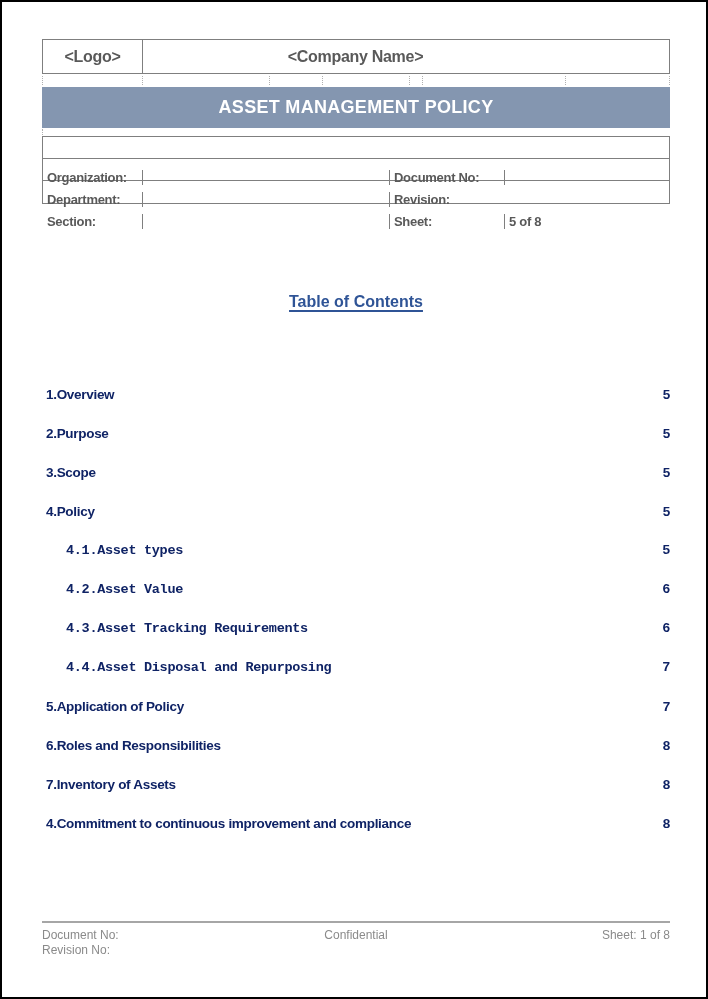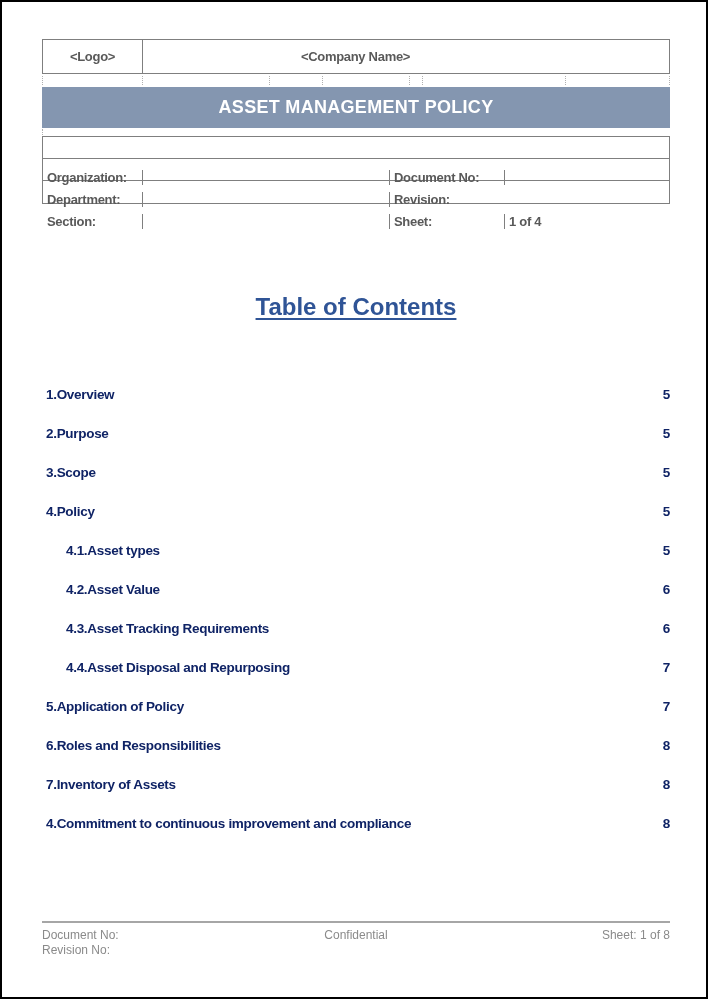--- a/index.html
+++ b/index.html
@@ -15,21 +15,21 @@
 
   
   .header-table {
     position: absolute; left: 40px; top: 37px;
     width: 628px; height: 35px;
     display: grid; grid-template-columns: 100px 425px 103px;
     border: 1px solid var(--border-color);
   }
   .header-cell {
     display: flex; align-items: center; justify-content: center;
-    font-size: 13px; font-weight: bold; letter-spacing: -0.3px;
+    font-size: 16px; font-weight: bold; letter-spacing: -0.3px;
     color: var(--label-color);
     border-right: 1px solid var(--border-color);
   }
   .header-cell:last-child { border-right: none; }
 
   
   .gridline-strip {
     position: absolute; left: 40px; top: 72px;
     width: 628px; height: 13px;
   }
@@ -73,37 +73,37 @@
   }
   .meta-cell:last-child { border-right: none; }
 
   
   .toc-title-wrap {
     position: absolute; left: 40px; top: 291px; width: 628px;
     text-align: center;
   }
   .toc-title {
     display: inline-block;
-    font-size: 24px; font-weight: bold;
+    font-size: 16px; font-weight: bold;
     color: var(--toc-title-color);
     text-decoration: underline;
     text-decoration-thickness: 2px;
     text-underline-offset: 3px;
   }
   .toc-list {
     position: absolute; left: 40px; top: 331px; width: 628px;
   }
   .toc-row {
     display: flex; justify-content: space-between; align-items: baseline;
     height: 15px; margin-top: 24px;
     padding-left: 4px;
     cursor: pointer;
   }
   .toc-list .toc-row:first-child { margin-top: 6px; }
-  .toc-row.level2 { padding-left: 24px; }
+  .toc-row.level2 { padding-left: 24px; font-family: Liberation Mono, monospace; }
   .toc-label, .toc-page {
     font-size: 13.5px; font-weight: bold; letter-spacing: -0.3px;
     color: var(--toc-entry-color);
     white-space: nowrap;
     margin-top: 48px;
   }
 
   
   .footer {
     position: absolute; left: 40px; top: 919px; width: 628px;
@@ -150,21 +150,21 @@
     </div>
     <div class="meta-row">
       <div class="meta-cell">Department:</div>
       <div class="meta-cell"></div>
       <div class="meta-cell">Revision:</div>
     </div>
     <div class="meta-row">
       <div class="meta-cell">Section:</div>
       <div class="meta-cell"></div>
       <div class="meta-cell">Sheet:</div>
-      <div class="meta-cell">1 of 4</div>
+      <div class="meta-cell">5 of 8</div>
     </div>
   </div>
 
   <div class="toc-title-wrap">
     <span class="toc-title">Table of Contents</span>
   </div>
   <div class="toc-list">
       <div class="toc-row">
         <span class="toc-label">1.Overview</span>
         <span class="toc-page">5</span>

